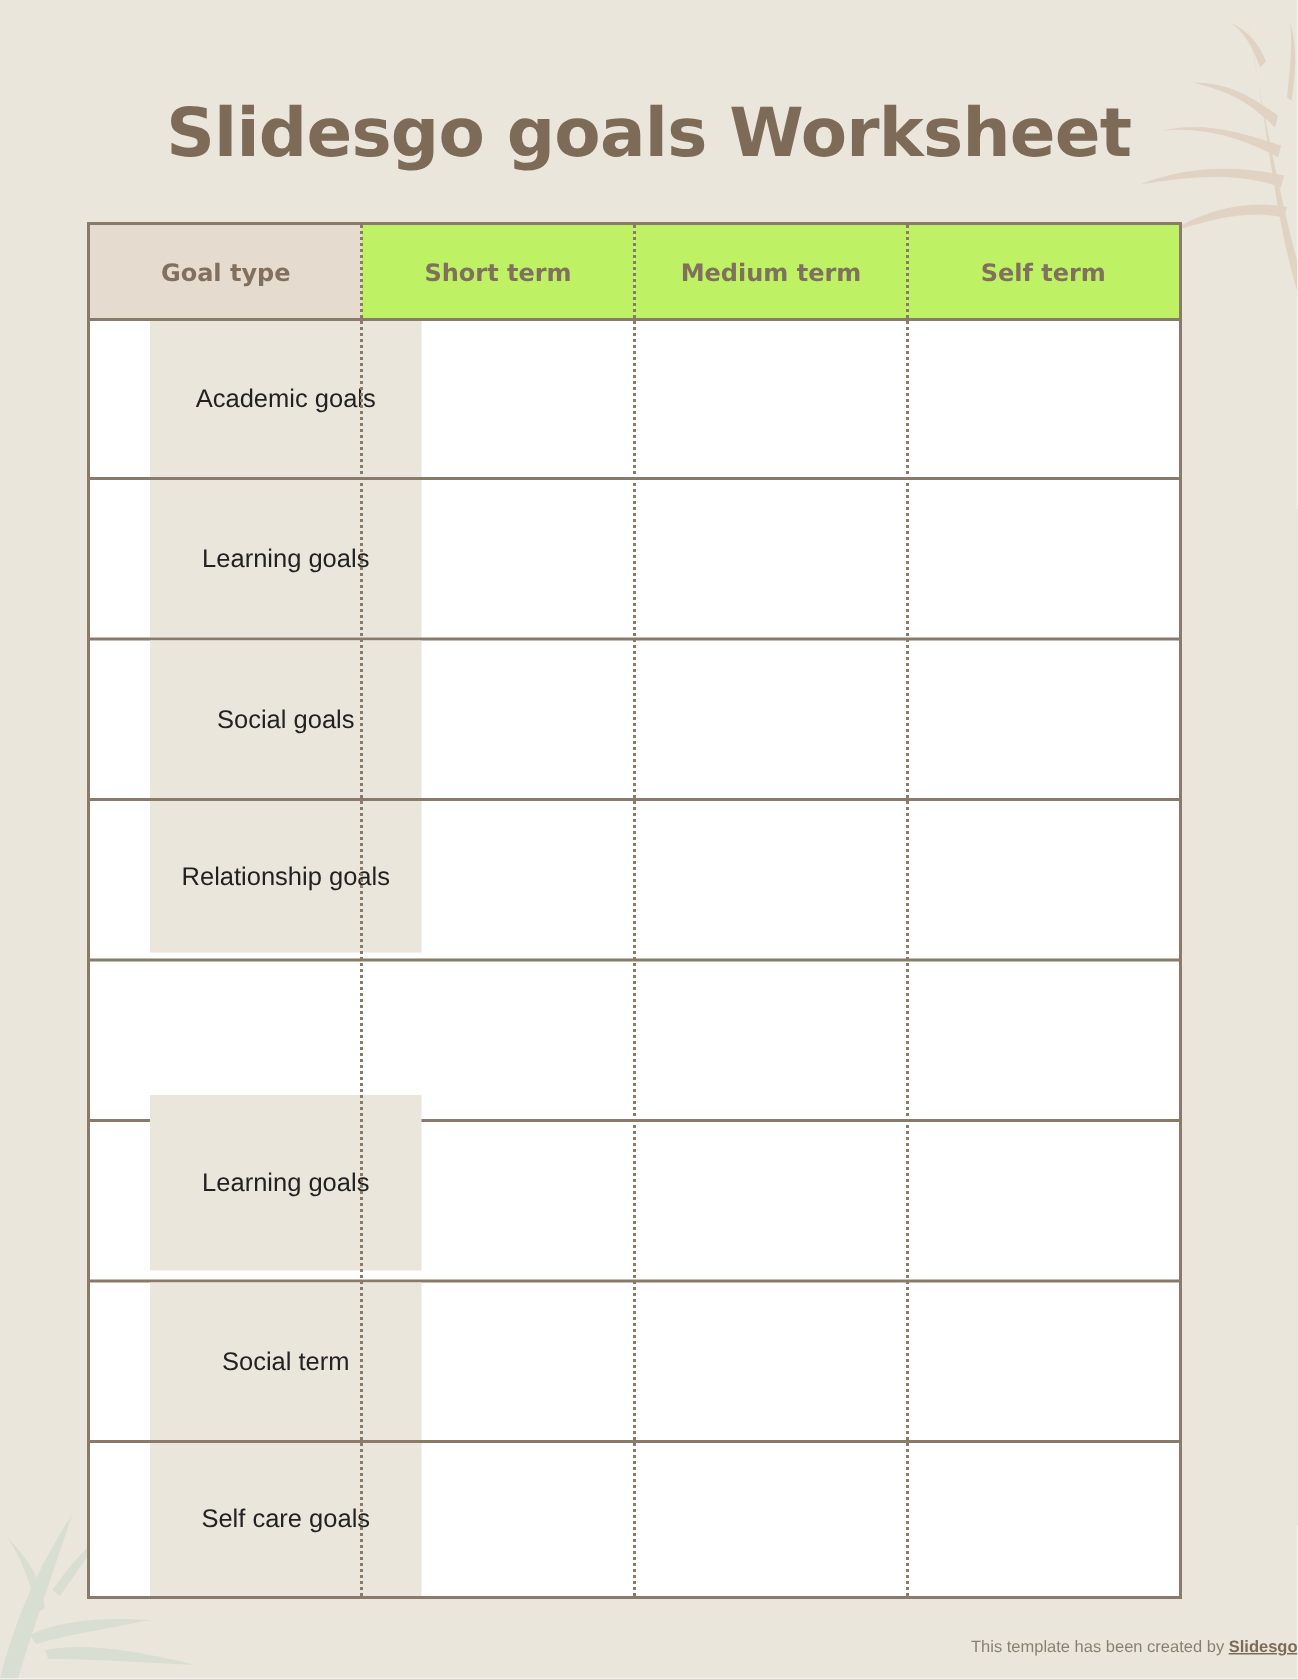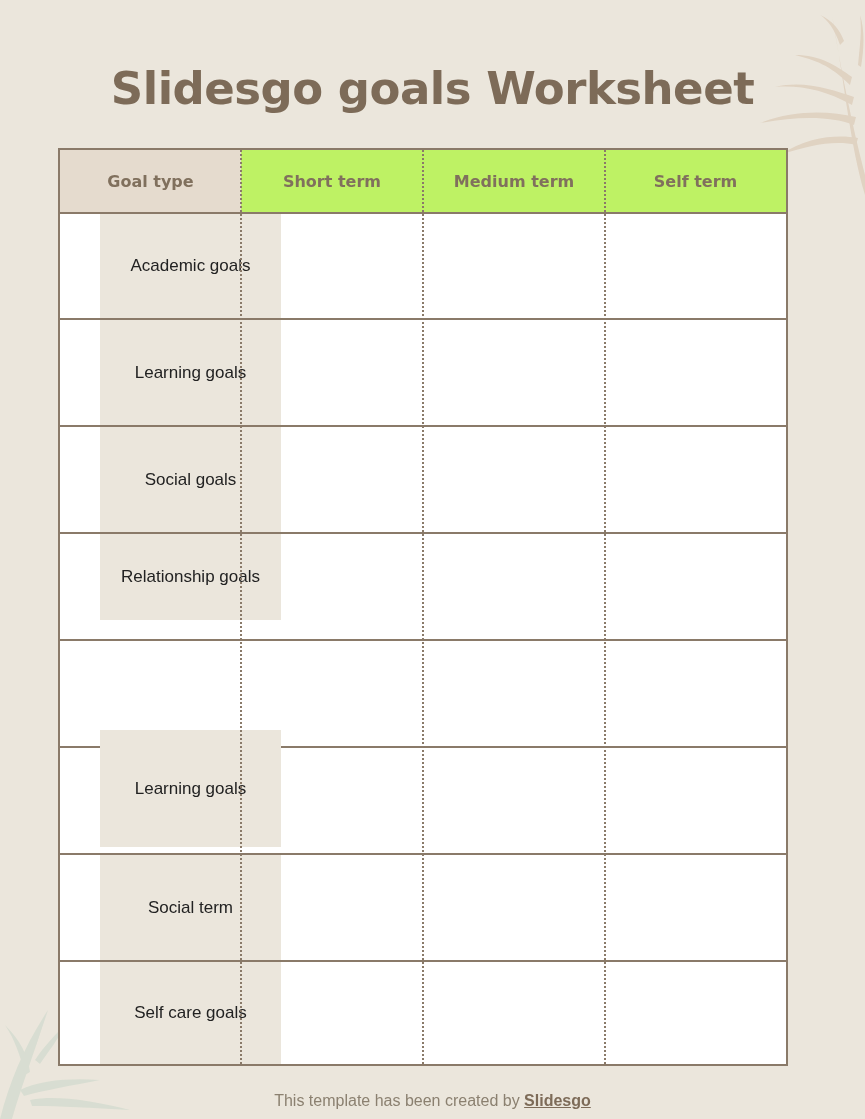--- a/index.html
+++ b/index.html
@@ -7,21 +7,21 @@
   .title { position:absolute; left:0; top:62px; width:865px; text-align:center; font-family:"DejaVu Sans", sans-serif; font-weight:bold; font-size:45px; color:#7d6b58; letter-spacing:-0.5px; }
   .leaf { position:absolute; }
   .table { position:absolute; left:58px; top:148px; width:726px; height:914px; border:2px solid #8a7a69; background:#fff; }
   .hdr { position:absolute; top:0; height:62px; display:flex; align-items:center; justify-content:center; font-family:"DejaVu Sans", sans-serif; font-weight:bold; font-size:16px; color:#80705d; }
   .hdr.first { background:#e5dbce; }
   .hdr.other { background:#bef264; }
   .hline { position:absolute; left:0; width:726px; height:2px; background:#8a7a69; }
   .label { position:absolute; left:0; width:181px; display:flex; align-items:center; justify-content:center; text-align:center; background:#ebe6dc; font-size:17px; color:#222; line-height:24px; padding:0 6px; box-sizing:border-box;margin-left:40px; }
   .cell { position:absolute; }
   .vdot { position:absolute; top:0; width:0; height:914px; border-left:2.5px dotted #8a7a69; }
-  .footer { position:absolute; left:0; top:1092px; width:865px; text-align:center; font-size:16px; color:#8b8070; }
+  .footer { position:absolute; left:0; top:1092px; width:865px; text-align:right; font-size:11px; color:#8b8070; }
   .footer b { text-decoration:underline; color:#7d6b58; }
 </style>
 </head>
 <body>
 
 <svg class="leaf" style="left:740px;top:5px" width="125" height="200" viewBox="0 0 125 200">
   <g fill="#dfd1c0" opacity="0.9">
     <path d="M125 190 C110 140 105 80 92 10 C100 60 112 120 125 170Z"></path>
     <path d="M110 80 C90 60 75 55 55 50 C80 50 95 60 112 72Z"></path>
     <path d="M112 100 C85 85 60 80 35 82 C65 75 92 85 114 92Z"></path>
@@ -61,21 +61,21 @@
   <div class="cell" style="left:363px;top:170px;width:182px;height:105px"></div>
   <div class="cell" style="left:545px;top:170px;width:181px;height:105px"></div>
 
   <div class="hline" style="top:275px"></div>
   <div class="label" style="top:277px;height:105px">Social goals</div>
   <div class="cell" style="left:181px;top:277px;width:182px;height:105px"></div>
   <div class="cell" style="left:363px;top:277px;width:182px;height:105px"></div>
   <div class="cell" style="left:545px;top:277px;width:181px;height:105px"></div>
 
   <div class="hline" style="top:382px"></div>
-  <div class="label" style="top:384px;height:86px">Relationship goals</div>
+  <div class="label" style="top:384px;height:101px">Relationship goals</div>
   <div class="cell" style="left:181px;top:384px;width:182px;height:105px"></div>
   <div class="cell" style="left:363px;top:384px;width:182px;height:105px"></div>
   <div class="cell" style="left:545px;top:384px;width:181px;height:105px"></div>
 
   <div class="hline" style="top:489px"></div>
   <div class="cell" style="left:181px;top:491px;width:182px;height:105px"></div>
   <div class="cell" style="left:363px;top:491px;width:182px;height:105px"></div>
   <div class="cell" style="left:545px;top:491px;width:181px;height:105px"></div>
 
   <div class="hline" style="top:596px"></div>

